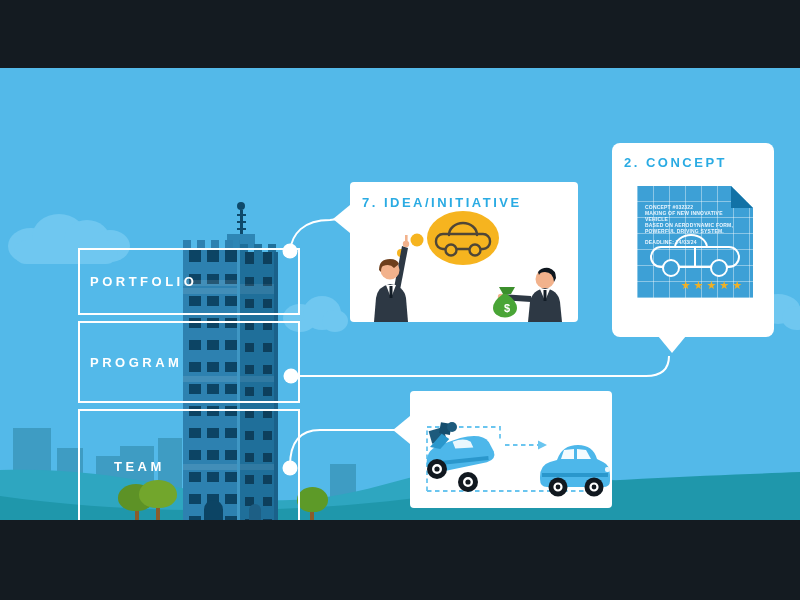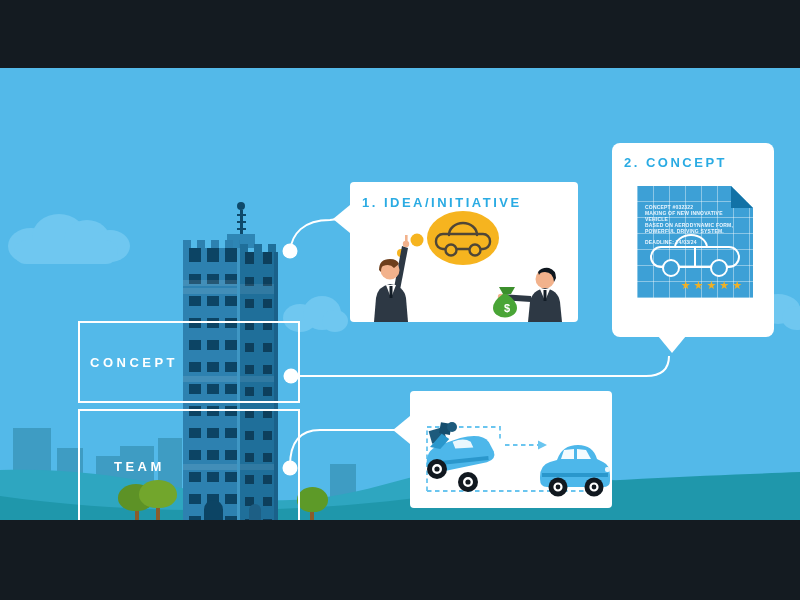--- a/index.html
+++ b/index.html
@@ -132,43 +132,46 @@
       <div class="trunk" style="left:135px;top:428px;height:24px;"></div>
       <div class="crown" style="left:118px;top:416px;width:36px;height:27px;background:#5d9226;"></div>
       <div class="trunk" style="left:156px;top:424px;height:28px;"></div>
       <div class="crown" style="left:139px;top:412px;width:38px;height:28px;background:#72a62c;"></div>
     </div>
     <div>
       <div class="trunk" style="left:310px;top:430px;height:22px;"></div>
       <div class="crown" style="left:297px;top:419px;width:31px;height:25px;background:#5d9a28;"></div>
     </div>
 
+    <div class="lvl" style="top:180px;height:67px;">
+      <span>PORTFOLIO</span>
+    </div>
     <div class="lvl" style="top:253px;height:82px;">
-      <span>CONCEPT</span>
+      <span>PROGRAM</span>
     </div>
     <div class="lvl" style="top:341px;height:115px;padding-left:34px;">
       <span>TEAM</span>
     </div>
 
     <svg class="connector" viewBox="0 0 800 452">
       <g stroke="#ffffff" stroke-width="2" fill="none">
         <path d="M290,183 C292,166 303,152 330,152 L338,151"></path>
         <path d="M294,308 L646,308 Q669,308 669,288"></path>
         <path d="M290,398 C290,380 296,362 320,362 L398,362"></path>
       </g>
       <g fill="#ffffff">
         <circle cx="290" cy="183" r="7.5"></circle>
         <circle cx="291" cy="308" r="7.5"></circle>
         <circle cx="290" cy="400" r="7.5"></circle>
       </g>
     </svg>
 
     <div class="card" style="left:350px;top:114px;width:228px;height:140px;border-radius:4px;">
       <div class="tail tail-left" style="left:-17px;top:23px;"></div>
-      <div class="card-title" style="left:12px;top:13px;">1. IDEA/INITIATIVE</div>
+      <div class="card-title" style="left:12px;top:13px;">7. IDEA/INITIATIVE</div>
       <svg width="228" height="140" viewBox="0 0 228 140" style="position:absolute;left:0;top:0;">
 
         <ellipse cx="113" cy="56" rx="36" ry="27" fill="#f6b41f"></ellipse>
         <g stroke="#4f4637" stroke-width="2.4" fill="none" stroke-linecap="round">
           <path d="M99,53 a14,12 0 0 1 28,0"></path>
           <rect x="86" y="52" width="54" height="15" rx="7"></rect>
           <circle cx="101" cy="68" r="5.5" fill="#f6b41f"></circle>
           <circle cx="125" cy="68" r="5.5" fill="#f6b41f"></circle>
         </g>
         <circle cx="67" cy="58" r="6.5" fill="#f6b41f"></circle>

